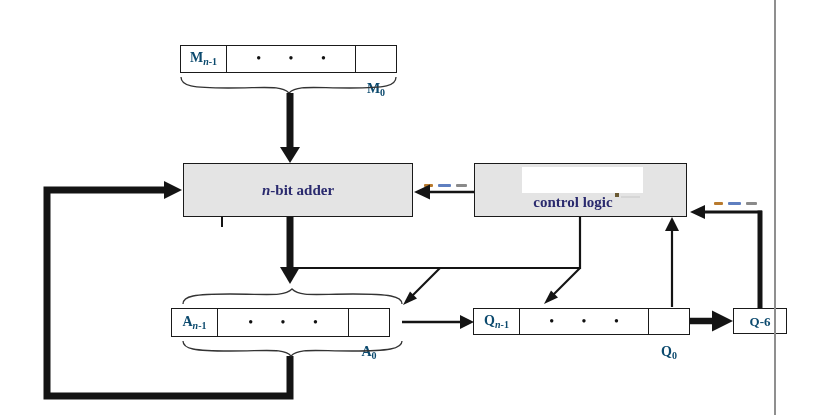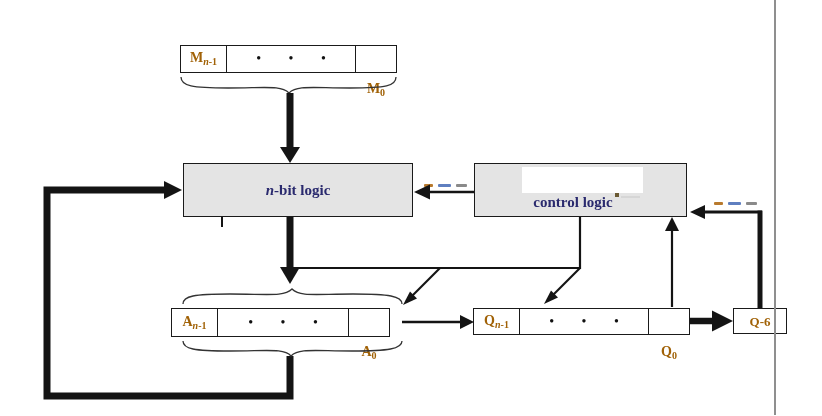--- a/index.html
+++ b/index.html
@@ -7,21 +7,21 @@
          font-family:"Liberation Serif", serif;}
   svg.wires{position:absolute;left:0;top:0;z-index:2;pointer-events:none;}
   .box{position:absolute;box-sizing:border-box;border:1.4px solid #1a1a1a;background:#e4e4e4;z-index:1;}
   .reg{position:absolute;box-sizing:border-box;border:1.4px solid #1a1a1a;background:#ffffff;
        display:flex;align-items:stretch;z-index:1;}
   .cell{display:flex;align-items:center;justify-content:center;box-sizing:border-box;}
   .cell.div{border-right:1.4px solid #1a1a1a;}
   .cell.high{width:46px;}
   .cell.low{width:40px;margin-top:44px;}
   .cell.mid{flex:1;}
-  .reg-label{font-weight:bold;font-size:14px;color:#a16207;line-height:1;white-space:nowrap;}
+  .reg-label{font-weight:bold;font-size:14px;color:#0c4a6e;line-height:1;white-space:nowrap;}
   .reg-label sub{font-size:10px;vertical-align:-3px;}
   .reg-dots{font-size:14px;color:#111111;letter-spacing:12px;text-indent:12px;line-height:1;}
   .blk-label{font-weight:bold;font-size:15px;color:#2a2a6e;white-space:nowrap;}
   .adder-inner{width:100%;height:100%;display:flex;align-items:center;justify-content:center;}
   .ctrl-label{position:absolute;left:0;right:15px;bottom:5px;text-align:center;}
   .white-patch{position:absolute;left:47px;top:3px;width:121px;height:26px;background:#ffffff;}
   .qm1{position:absolute;box-sizing:border-box;border:1.4px solid #1a1a1a;background:#ffffff;
        display:flex;align-items:center;justify-content:center;z-index:1;}
   .qm1 .reg-label{font-size:13px;}
   .art{position:absolute;z-index:2;display:flex;gap:5px;}
@@ -44,21 +44,21 @@
     <div class="cell mid div">
       <span class="reg-dots">• • •</span>
     </div>
     <div class="cell low">
       <span class="reg-label"><span>M</span><sub><i></i><span>0</span></sub></span>
     </div>
   </div>
 
   <div class="box" style="left:183px;top:163px;width:230px;height:54px;">
     <div class="adder-inner">
-      <span class="blk-label"><i>n</i><span>-bit logic</span></span>
+      <span class="blk-label"><i>n</i><span>-bit adder</span></span>
     </div>
   </div>
 
   <div class="box" style="left:474px;top:163px;width:213px;height:54px;">
     <div class="white-patch"></div>
     <div class="ctrl-label">
       <span class="blk-label">control logic</span>
     </div>
   </div>
 

